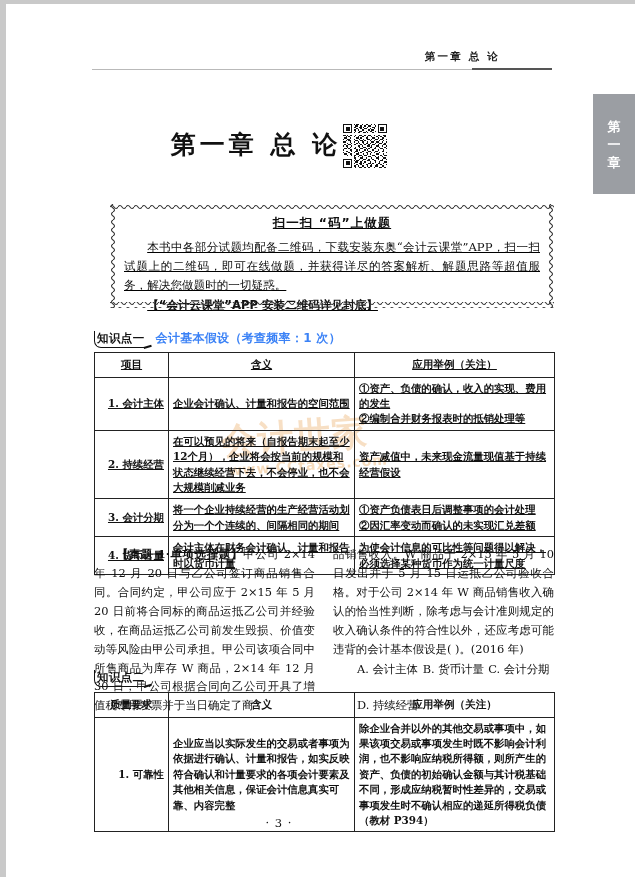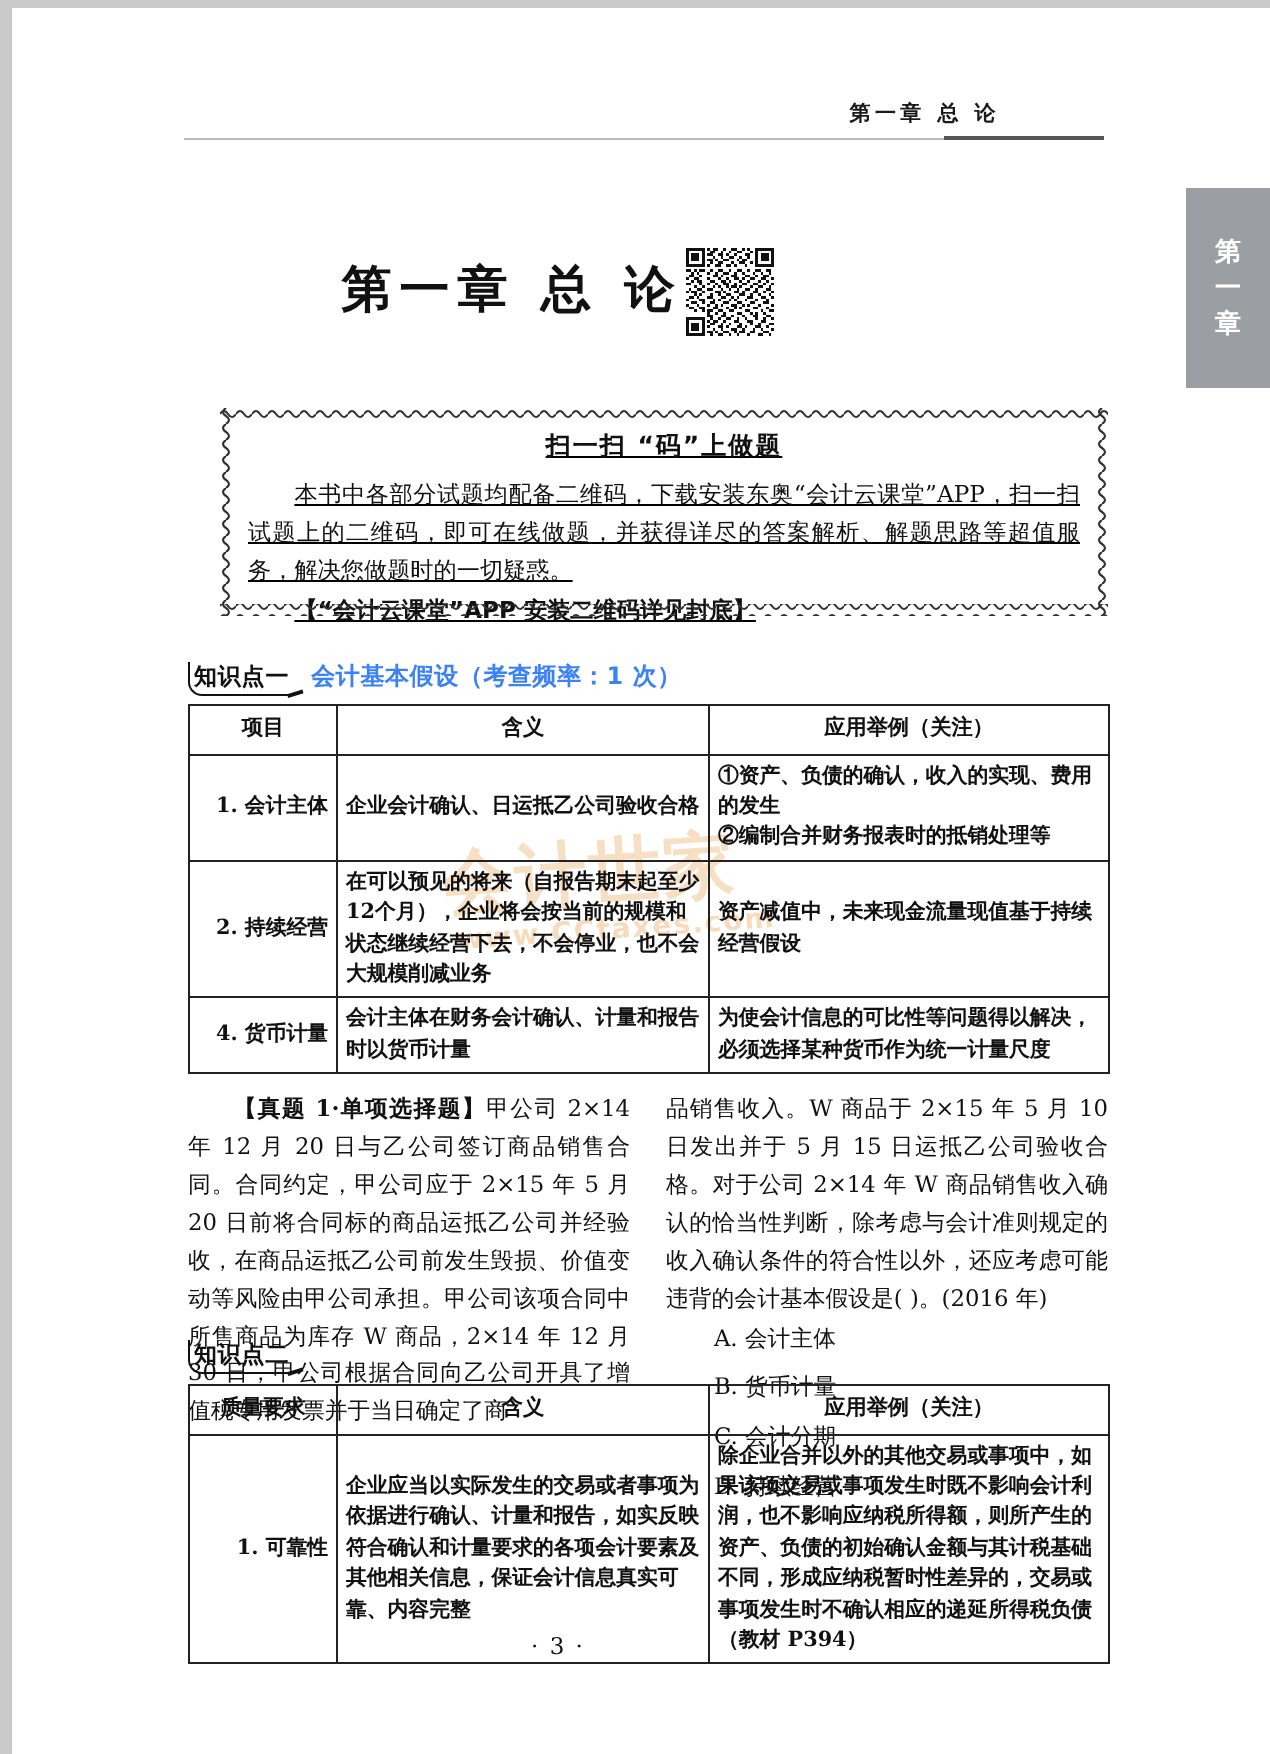--- a/index.html
+++ b/index.html
@@ -238,22 +238,22 @@
     font-size: 11.4px;
     line-height: 1.66;
     color: #111;
     text-align: justify;
   }
   .q-lead { text-indent: 2em; }
   .q-lead b { font-weight: bold; }
   .q-choices {
     margin-top: 1px;
     display: grid;
-    grid-template-columns: 1fr;
-    row-gap: 6px;
+    grid-template-columns: 1fr 1fr 1fr;
+    row-gap: 18px;
     padding-left: 2.1em;
   }
   .q-choices span { white-space: nowrap; }
 
   
   .watermark {
     position: absolute;
     left: 215px;
     top: 405px;
     width: 260px;
@@ -596,44 +596,50 @@
   <div class="watermark">
     <span>会计世家</span>
     <span class="wm-sub">www.CCtaxes.com</span>
   </div>
 
   <div class="kp-heading" style="top:326px;">
     <span class="kp-badge">知识点一</span>
     <span class="kp-title">会计基本假设（考查频率：1 次）</span>
   </div>
 
-  <table class="kp-table" style="top:348px;">
+  <table class="kp-table" style="top:348px;text-decoration:underline;">
     <colgroup>
         <col class="col-a">
         <col class="col-b">
         <col class="col-c">
       </colgroup>
     <thead>
       <tr>
         <th>项目</th>
         <th>含义</th>
         <th>应用举例（关注）</th>
       </tr>
     </thead>
     <tbody>
       <tr>
         <td class="c-name">1. 会计主体</td>
-        <td class="c-text">企业会计确认、日运抵乙公司验收合格</td>
+        <td class="c-text">企业会计确认、计量和报告的空间范围</td>
         <td class="c-text" style="white-space:pre-line">①资产、负债的确认，收入的实现、费用的发生
 ②编制合并财务报表时的抵销处理等</td>
       </tr>
       <tr>
         <td class="c-name">2. 持续经营</td>
         <td class="c-text">在可以预见的将来（自报告期末起至少12个月），企业将会按当前的规模和状态继续经营下去，不会停业，也不会大规模削减业务</td>
         <td class="c-text" style="white-space:pre-line">资产减值中，未来现金流量现值基于持续经营假设</td>
+      </tr>
+      <tr>
+        <td class="c-name">3. 会计分期</td>
+        <td class="c-text">将一个企业持续经营的生产经营活动划分为一个个连续的、间隔相同的期间</td>
+        <td class="c-text" style="white-space:pre-line">①资产负债表日后调整事项的会计处理
+②因汇率变动而确认的未实现汇兑差额</td>
       </tr>
       <tr>
         <td class="c-name">4. 货币计量</td>
         <td class="c-text">会计主体在财务会计确认、计量和报告时以货币计量</td>
         <td class="c-text" style="white-space:pre-line">为使会计信息的可比性等问题得以解决，必须选择某种货币作为统一计量尺度</td>
       </tr>
     </tbody>
   </table>
 
   <div class="qbox" style="top:541px;">

